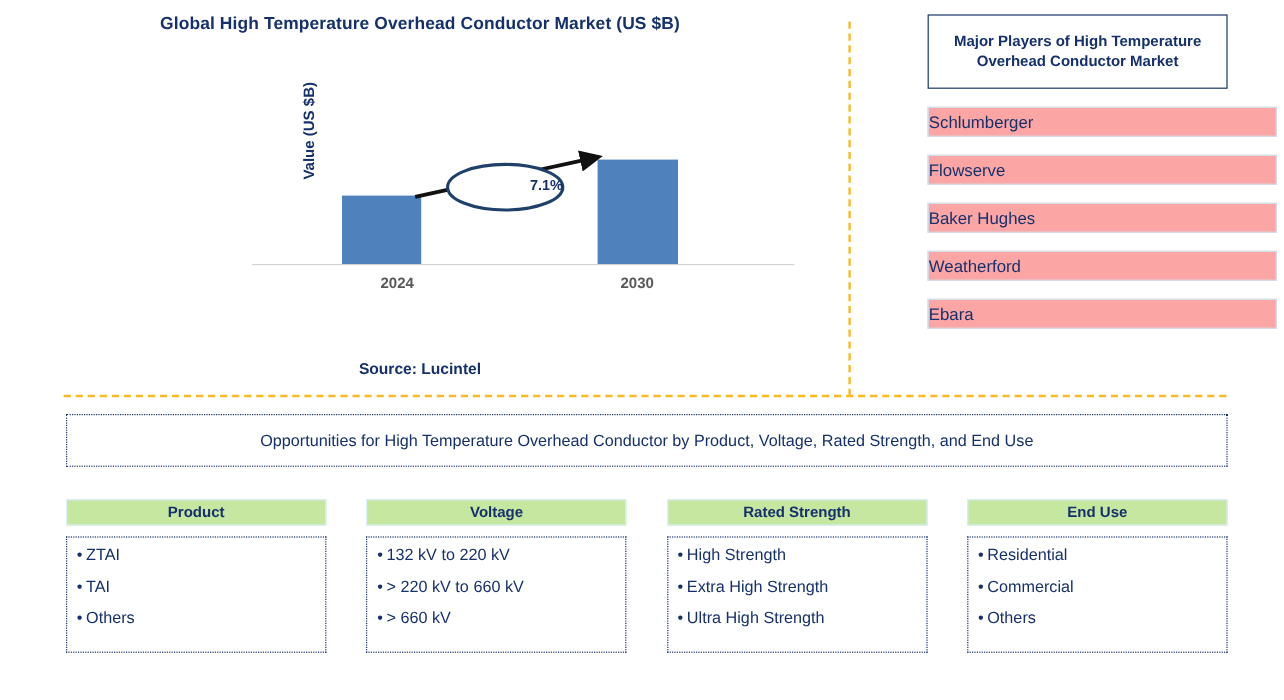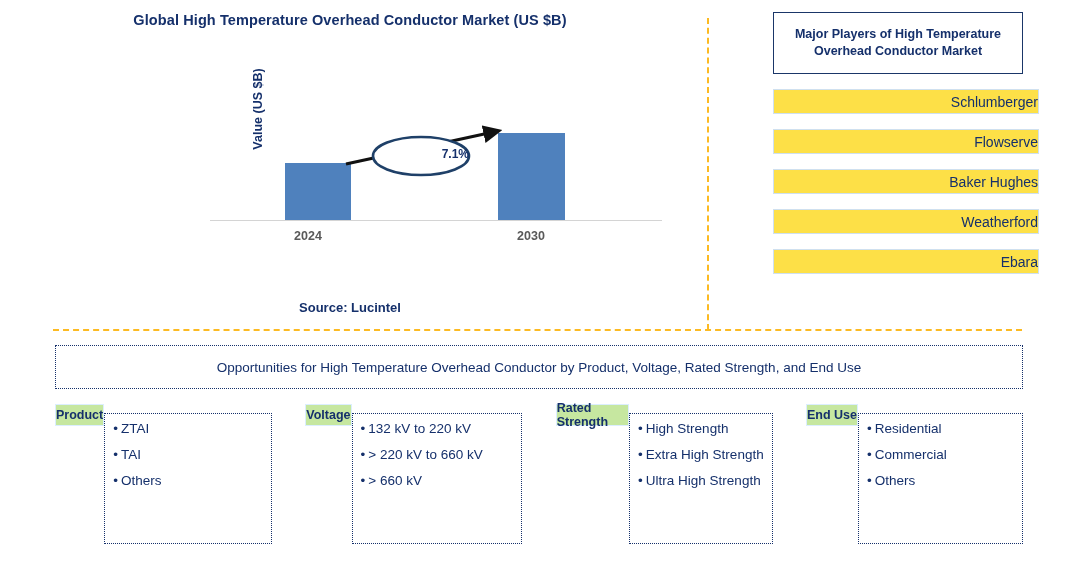--- a/index.html
+++ b/index.html
@@ -74,21 +74,21 @@
   #bar-2030 { left: 498px; width: 67px; top: 133px; height: 87px; }
   .tick-label {
     position: absolute;
     top: 229px;
     width: 90px;
     text-align: center;
     font-size: 12.5px;
     font-weight: bold;
     color: #595959;
   }
-  #tick-2024 { left: 263px; }
+  #tick-2024 { left: 286px; }
   #tick-2030 { left: 486px; }
 
   #cagr-svg {
     position: absolute;
     left: 340px;
     top: 125px;
     width: 180px;
     height: 55px;
   }
   #cagr-label {
@@ -146,31 +146,31 @@
     justify-content: center;
     text-align: center;
     font-size: 12.5px;
     font-weight: bold;
     color: #15306b;
     line-height: 1.35;
     padding: 0 6px;
   }
   .player-item {
     box-sizing: border-box;
-    width: 266px;
+    width: 291px;
     height: 25px;
     margin-top: 15px;
     border: 1px solid #cfe0ef;
     display: flex;
     align-items: center;
-    justify-content: flex-end;
+    justify-content: flex-start;
     text-align: center;
     font-size: 14px;
     color: #15306b;
-    background: #fde047;
+    background: #fca5a5;
   }
 
   
   #opportunities-banner {
     position: absolute;
     left: 55px;
     top: 345px;
     width: 968px;
     height: 44px;
     box-sizing: border-box;
@@ -189,21 +189,22 @@
     left: 55px;
     top: 404px;
     width: 968px;
     height: 140px;
     display: flex;
     justify-content: space-between;
   }
   .category-col {
     width: 217px;
     display: flex;
-    flex-direction: row;
+    flex-direction: column;
+    margin-top: 12px;
   }
   .category-header {
     box-sizing: border-box;
     height: 22px;
     background: #c6e7a0;
     border: 1px solid #dbeeff;
     display: flex;
     align-items: center;
     justify-content: center;
     font-size: 12.5px;

